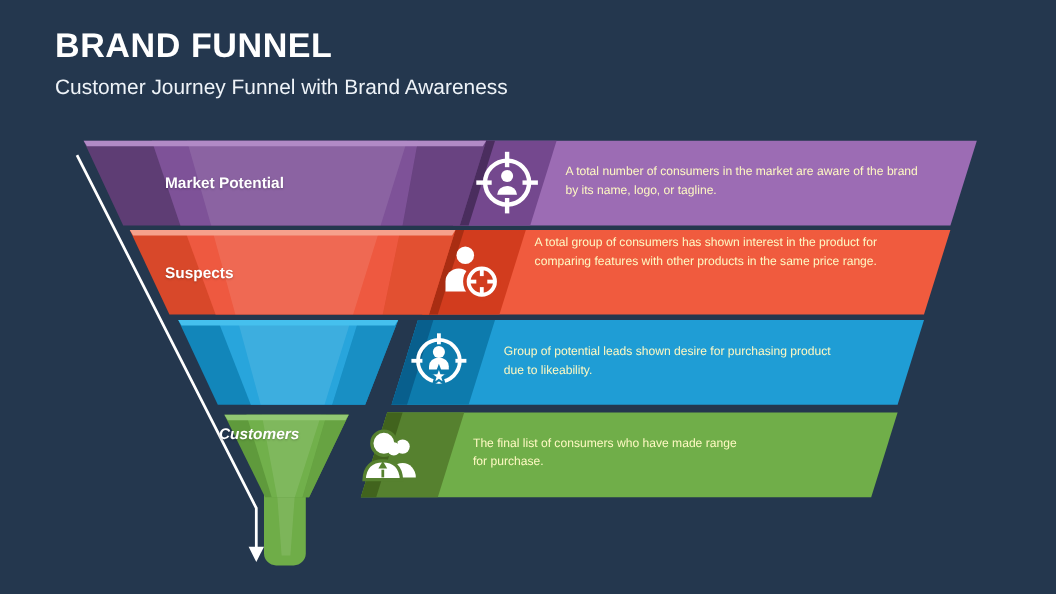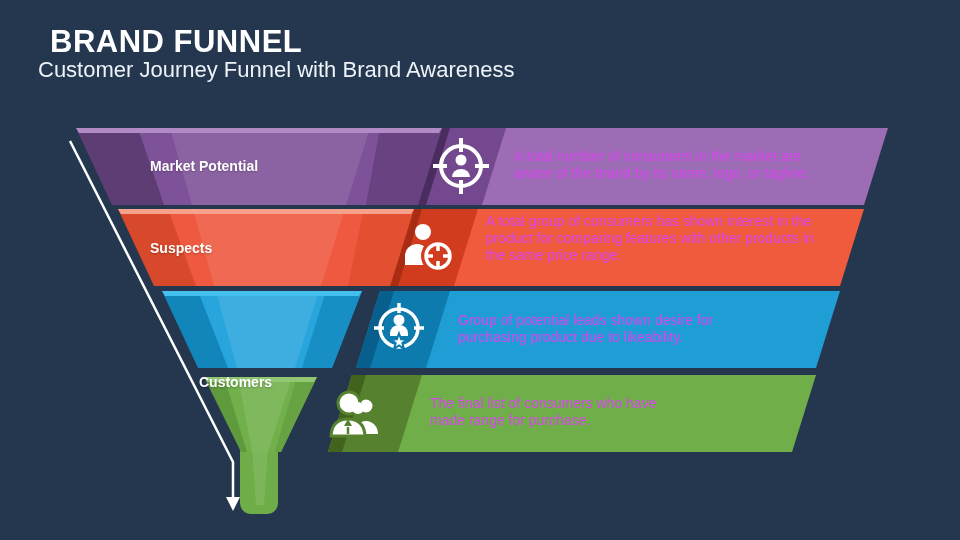--- a/index.html
+++ b/index.html
@@ -6,30 +6,30 @@
   .slide {
     position:relative; width:960px; height:540px; overflow:hidden;
     background:#24374e;
     font-family:"Liberation Sans", sans-serif;
   }
   .slide-title {
     position:absolute; left:38px; top:12px; margin:12px;
     color:#ffffff; font-size:31px; font-weight:bold; letter-spacing:.5px;
   }
   .slide-subtitle {
-    position:absolute; left:38px; top:57px; margin:0;
-    color:#eef3f8; font-size:22px; font-weight:normal;
+    position:absolute; left:38px; top:57px; margin:12px;
+    color:#eef3f8; font-size:19px; font-weight:normal;
   }
   .diagram-svg { position:absolute; left:0; top:0; width:960px; height:540px; }
   .stage-label {
     position:absolute; z-index:2; color:#ffffff; font-size:14px; font-weight:bold;
     text-align:left; line-height:20px; text-shadow:0 1px 2px rgba(0,0,0,.25);
   }
   .stage-desc {
-    position:absolute; z-index:2; color:#d946ef; font-size:14px; line-height:17px;
+    position:absolute; z-index:2; color:#fef9c3; font-size:11px; line-height:17px;
   }
 </style>
 </head>
 <body>
 
 <div class="slide">
 
   <h1 class="slide-title">BRAND FUNNEL</h1>
   <p class="slide-subtitle">Customer Journey Funnel with Brand Awareness</p>
 
@@ -127,20 +127,20 @@
     </g>
 
     <g>
       <polyline points="70,141 233,462 233,498" fill="none" stroke-width="2.5" stroke="#ffffff"></polyline>
       <polygon points="226,497 240,497 233,511" fill="#ffffff"></polygon>
     </g>
   </svg>
 
   <div class="stage-label" style="left:150px; top:156px; width:220px;">Market Potential</div>
   <div class="stage-label" style="left:150px; top:238px; width:220px;">Suspects</div>
-  <div class="stage-label" style="left:199px; top:372px; width:122px;">Customers</div>
+  <div class="stage-label" style="left:199px; top:384px; width:122px;font-style:italic;">Customers</div>
 
   <div class="stage-desc" style="left:514px; top:148px; width:322px;">A total number of consumers in the market are aware of the brand by its name, logo, or tagline.</div>
   <div class="stage-desc" style="left:486px; top:213px; width:340px;">A total group of consumers has shown interest in the product for comparing features with other products in the same price range.</div>
   <div class="stage-desc" style="left:458px; top:312px; width:310px;">Group of potential leads shown desire for purchasing product due to likeability.</div>
   <div class="stage-desc" style="left:430px; top:395px; width:250px;">The final list of consumers who have made range for purchase.</div>
 
 </div>
 
 </body></html>

